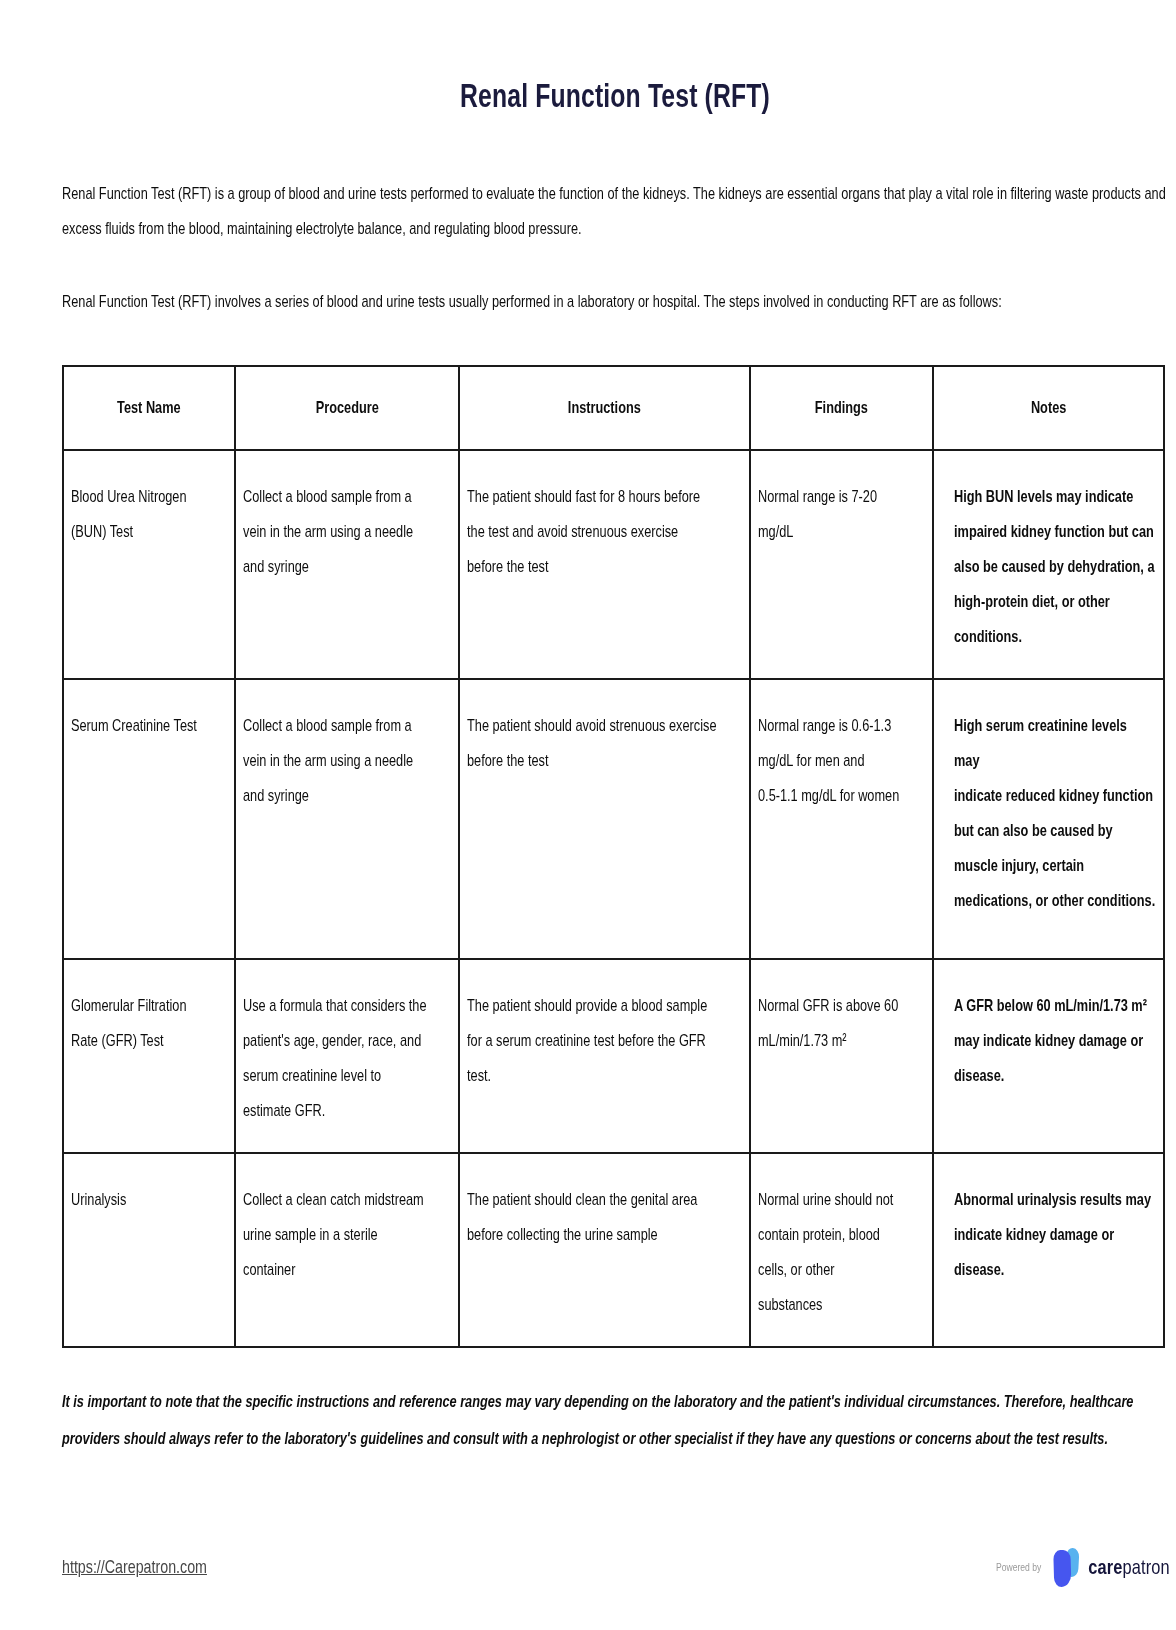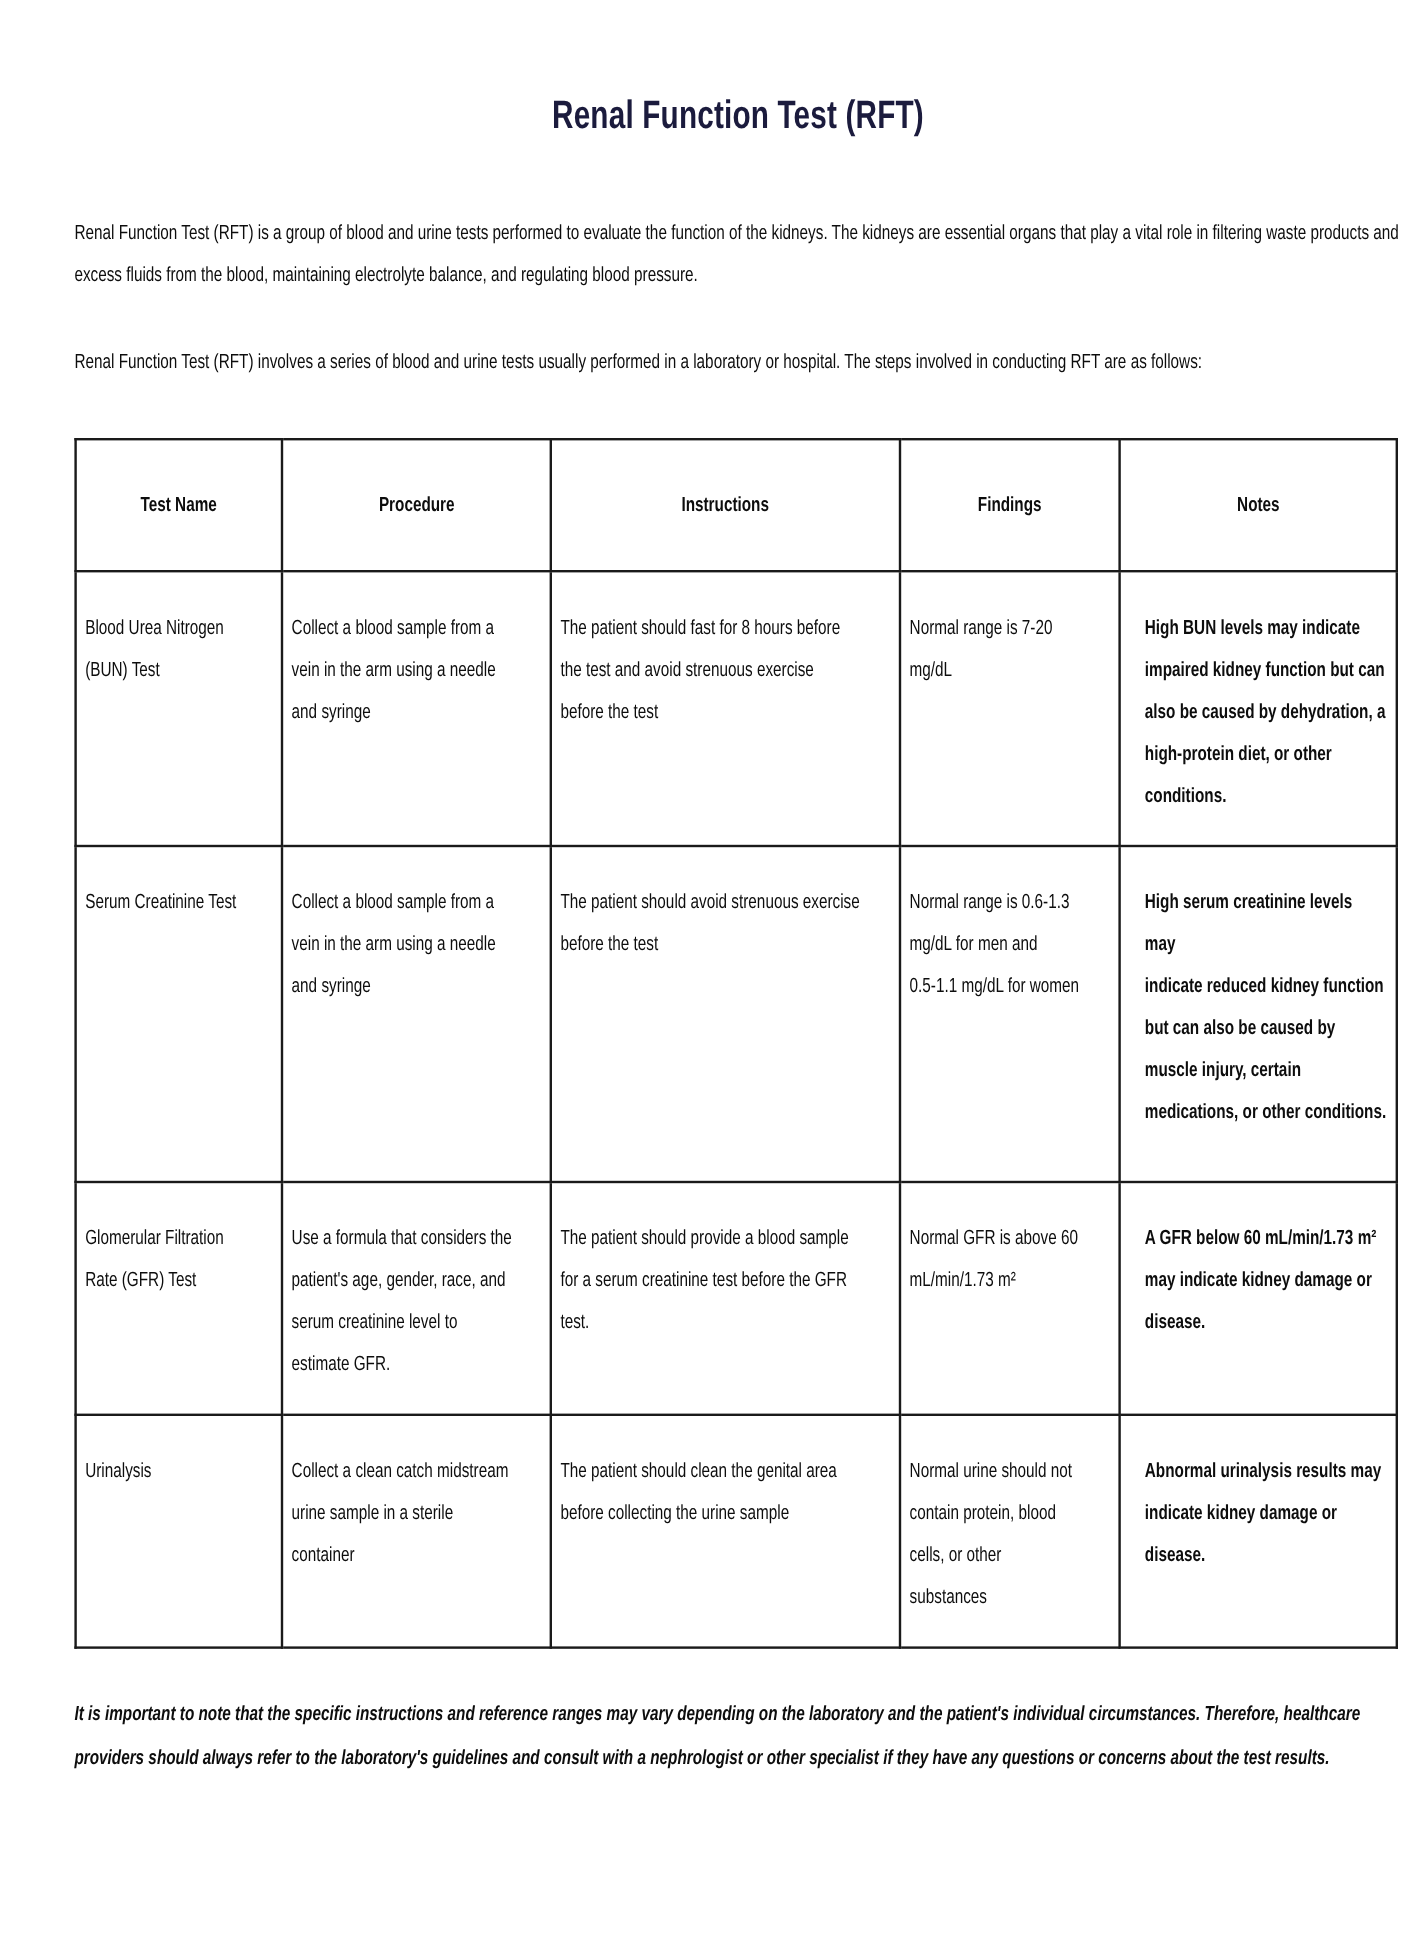--- a/index.html
+++ b/index.html
@@ -35,21 +35,21 @@
   .para.p2 { margin-top:38px; }
 
   .rft-table {
     width:1103px;
     margin-top:46px;
     border-collapse:collapse;
     table-layout:fixed;
     border:2px solid #1a1a1a;
   }
   .rft-table th, .rft-table td { border:2px solid #1a1a1a; }
-  .rft-table thead tr { height:110px; }
+  .rft-table thead tr { height:84px; }
   .rft-table th { vertical-align:middle; }
   .hcell { font-size:17px; font-weight:bold; text-align:center; color:#0d0d0d; }
   .rft-table td { vertical-align:top; padding:28px 8px 24px 7px; }
   .rft-table td:nth-child(5) { padding-left:20px;font-weight:bold; }
   .cell {
     font-size:17px; line-height:35px;
     color:#0d0d0d;
     white-space:pre-line;
   }
   tr.r1 { height:212px; }
@@ -241,14 +241,25 @@
             <div class="cx cell">Abnormal urinalysis results may
 indicate kidney damage or
 disease.</div>
           </td>
       </tr>
     </tbody>
   </table>
 
   <p class="closing cx">It is important to note that the specific instructions and reference ranges may vary depending on the laboratory and the patient's individual circumstances. Therefore, healthcare providers should always refer to the laboratory's guidelines and consult with a nephrologist or other specialist if they have any questions or concerns about the test results.</p>
 
+  <div class="footer">
+    <a href="#" class="footer-link">https://Carepatron.com</a>
+    <div class="brand">
+      <span class="powered">Powered by</span>
+      <span class="logo">
+        <span class="logo-dark"></span>
+        <span class="logo-light"></span>
+      </span>
+      <span class="wordmark"><b>care</b><span>patron</span></span>
+    </div>
+  </div>
 
 </div>
 
 </body></html>

